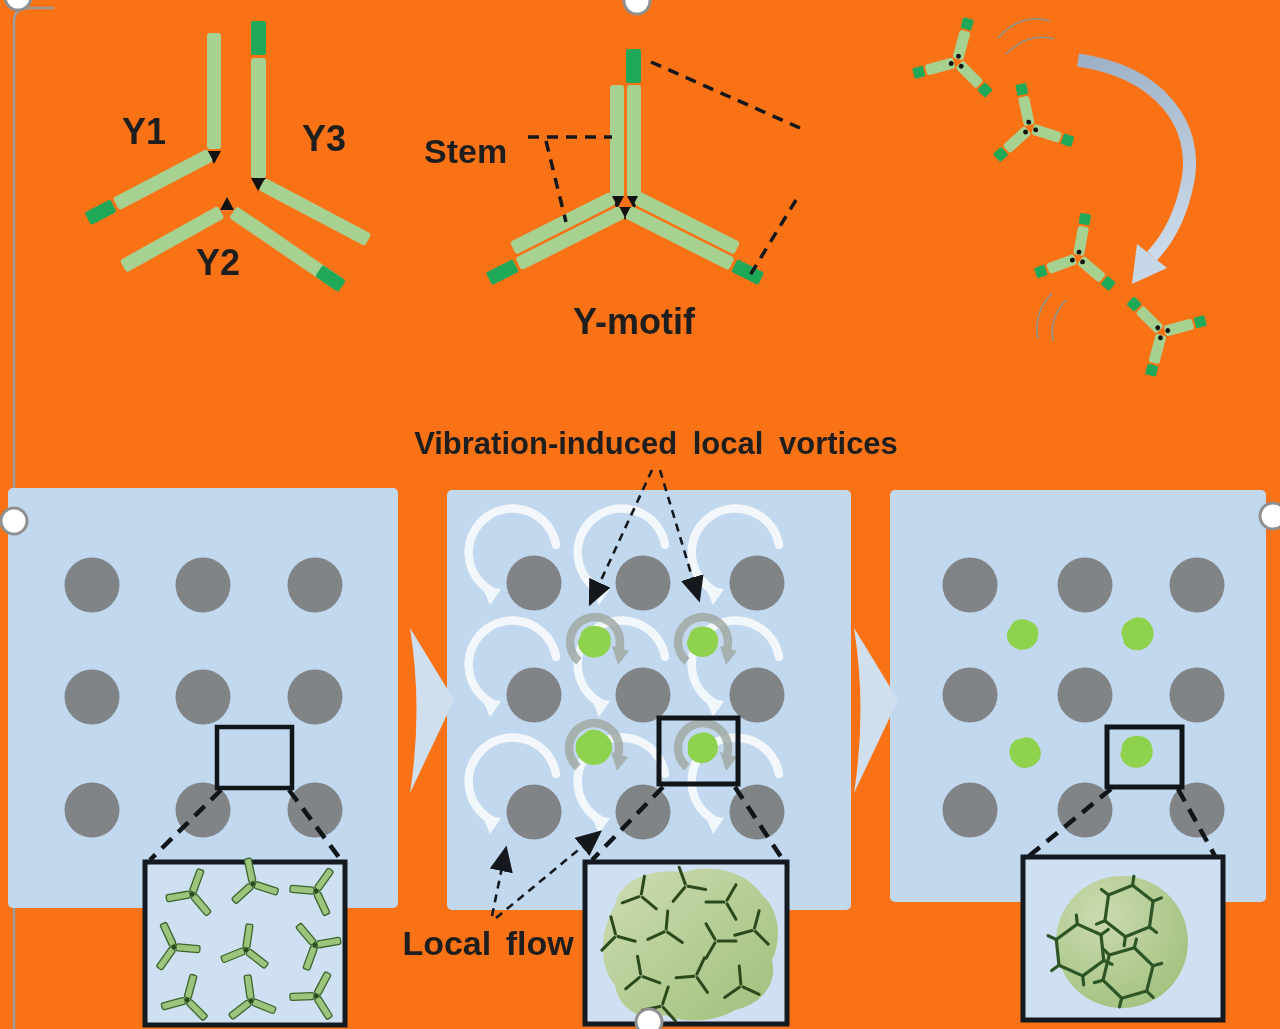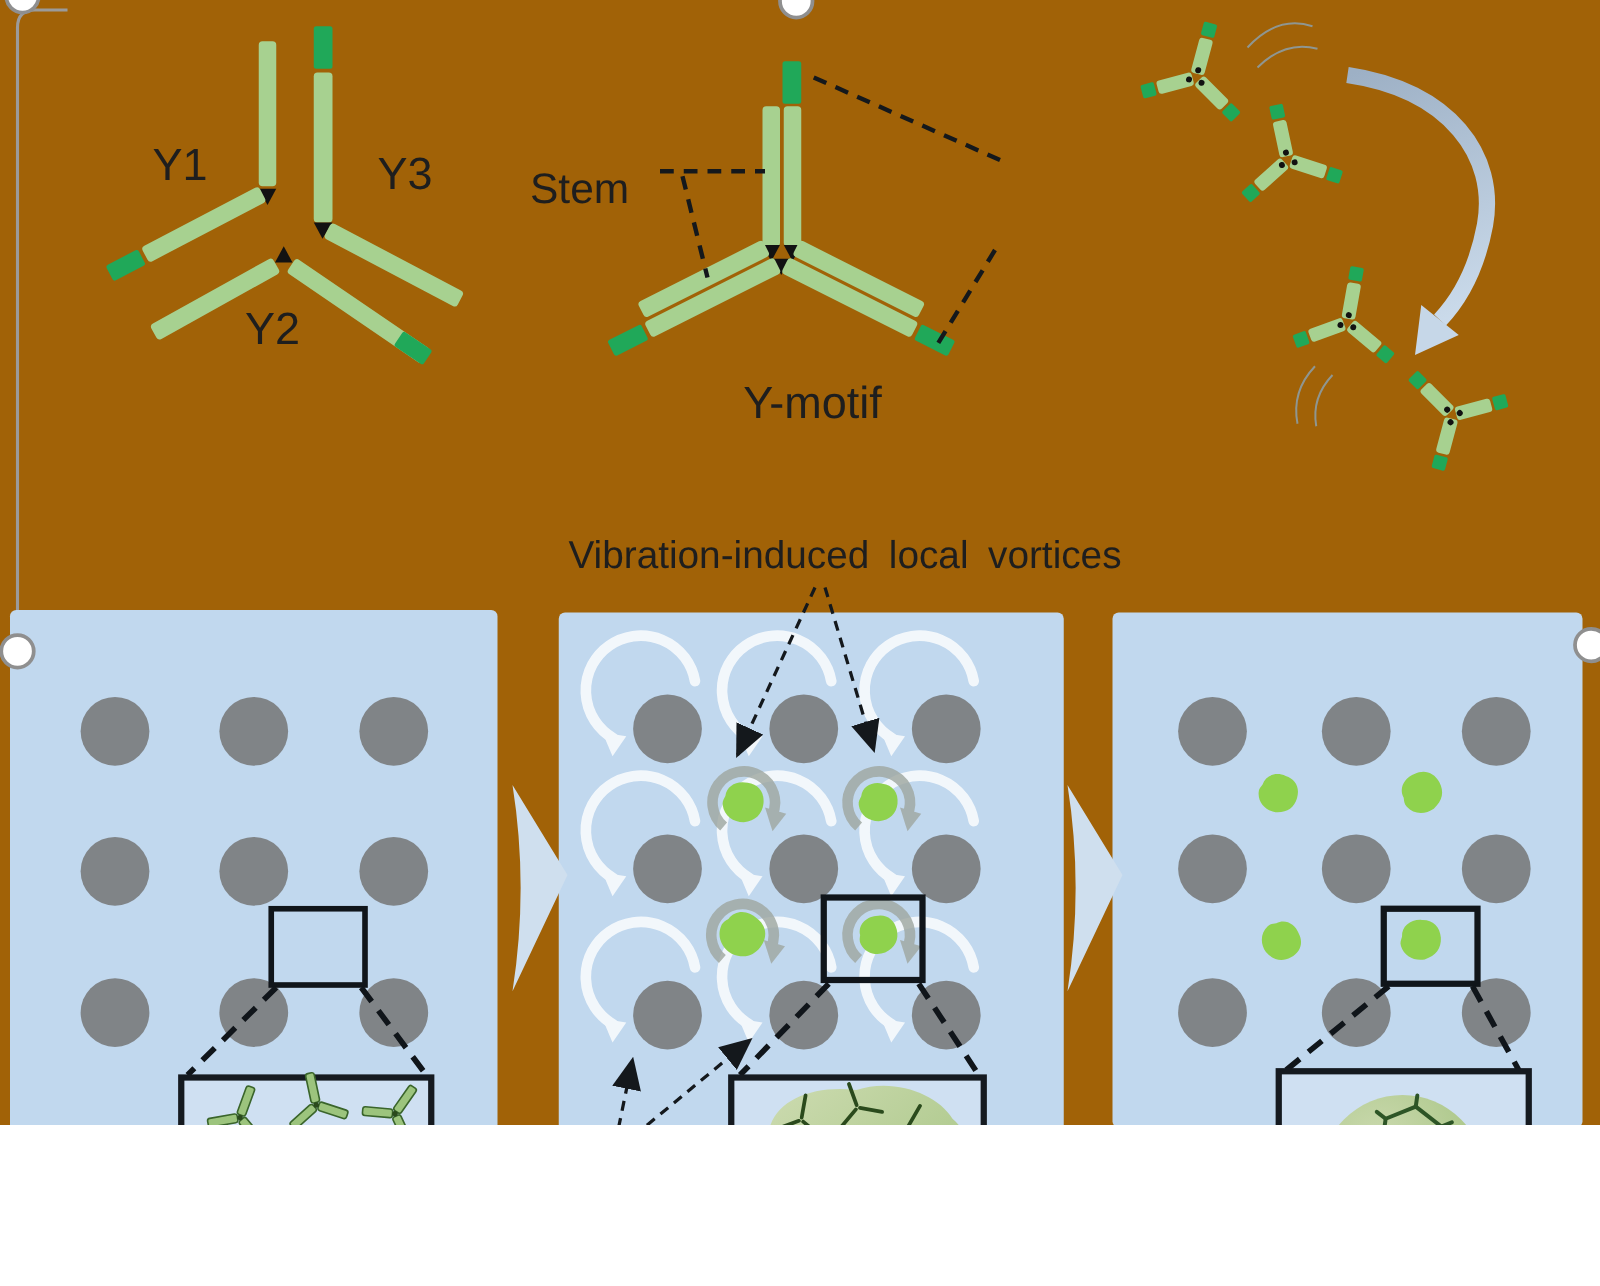--- a/index.html
+++ b/index.html
@@ -1,17 +1,17 @@
 <!DOCTYPE html>
 <html><head>
 <meta charset="utf-8">
 <style>
   html,body{margin:0;padding:0;background:#ffffff;}
-  #canvas{position:relative;width:1280px;height:900px;background:#a16207;overflow:hidden;
-          font-family:"Liberation Sans",sans-serif;}
+  #canvas{position:relative;width:1280px;height:1029px;background:#f97316;overflow:hidden;
+          font-family:"Liberation Sans",sans-serif;font-weight:bold;}
   #canvas svg{position:absolute;left:0;top:0;}
   .lbl{position:absolute;color:#1e1e1e;white-space:nowrap;line-height:1.05;}
   .lbl.big{font-size:36px;}
   .lbl.med{font-size:34px;}
   .lbl.center{transform:translateX(-50%);}
   #lbl-vortices{font-size:31px;word-spacing:7px;}
   #lbl-localflow{font-size:34px;word-spacing:5px;}
 </style>
 </head>
 <body>
@@ -323,16 +323,17 @@
   <use href="#handle" transform="translate(637,1)"></use>
   <use href="#handle" transform="translate(14,521)"></use>
   <use href="#handle" transform="translate(1273,516)"></use>
   <use href="#handle" transform="translate(649,1022)"></use>
 </svg>
 
 <div class="lbl big" style="left:122px;top:113px;">Y1</div>
 <div class="lbl big" style="left:302px;top:120px;">Y3</div>
 <div class="lbl big" style="left:196px;top:244px;">Y2</div>
 <div class="lbl med" style="left:424px;top:118px;margin-top:16px;">Stem</div>
-<div class="lbl big center" style="left:650px;top:303px;">Y-motif</div>
-<div class="lbl center" id="lbl-vortices" style="left:676px;top:428px;">Vibration-induced local vortices</div>
+<div class="lbl big center" style="left:634px;top:303px;">Y-motif</div>
+<div class="lbl center" id="lbl-vortices" style="left:656px;top:428px;">Vibration-induced local vortices</div>
+<div class="lbl center" id="lbl-localflow" style="left:488px;top:926px;">Local flow</div>
 
 </div>
 
 </body></html>

